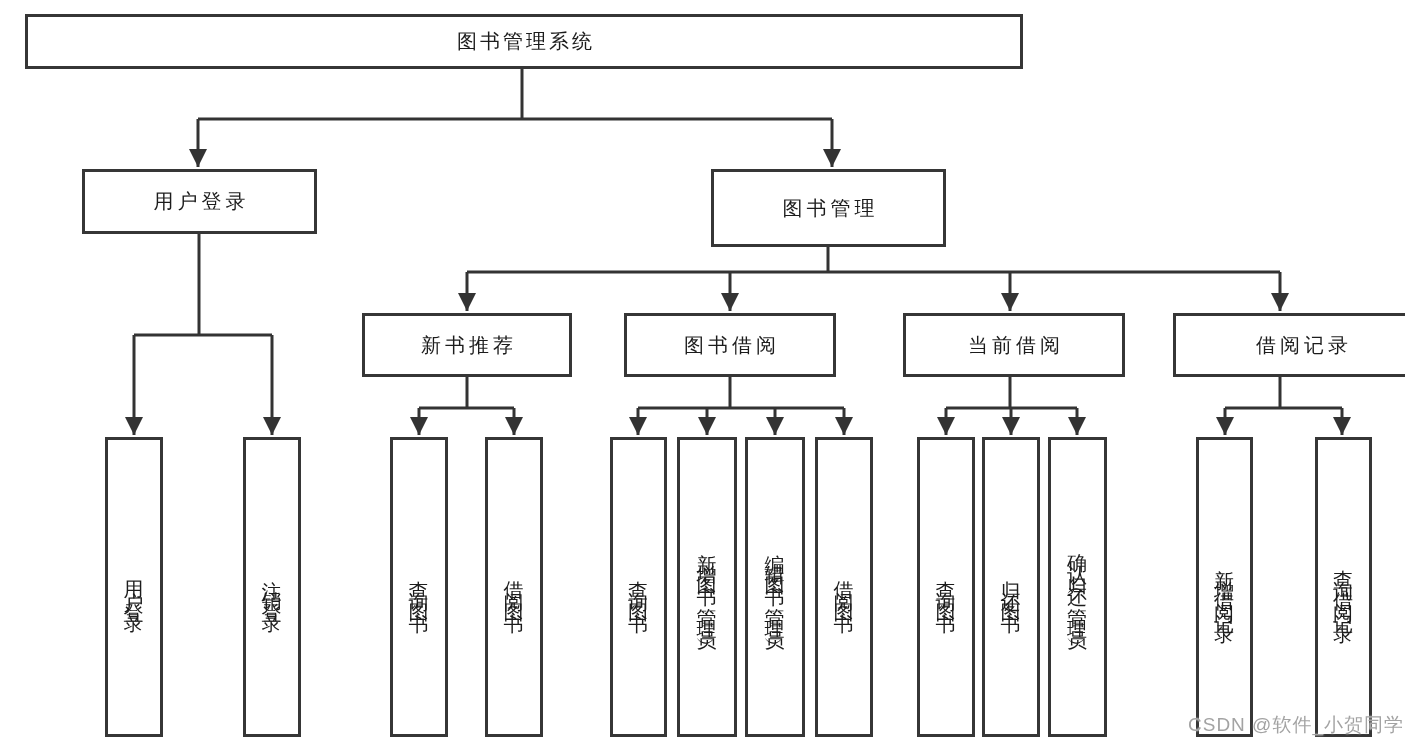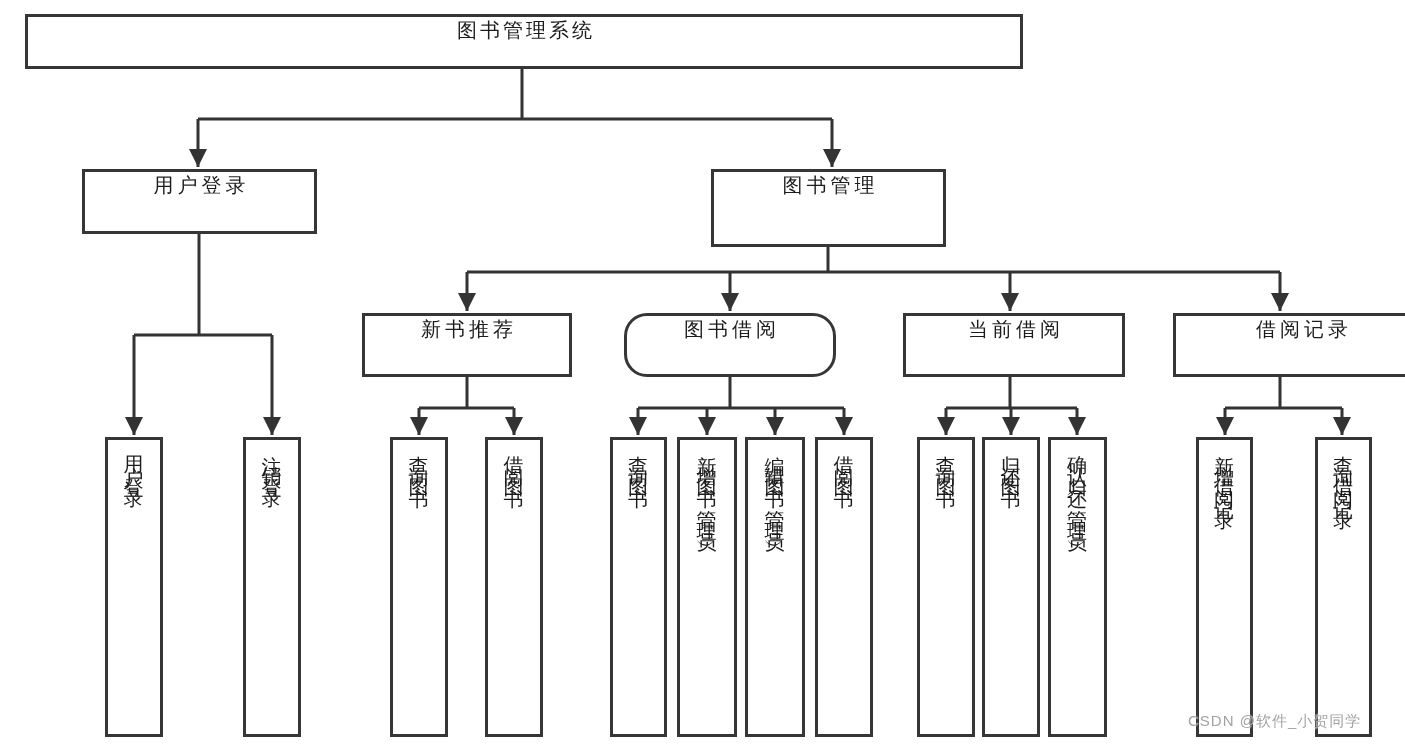--- a/index.html
+++ b/index.html
@@ -28,21 +28,21 @@
     pointer-events: none;
   }
   .connector path { stroke: var(--line); fill: none; }
   .connector marker path { fill: var(--line); stroke: none; }
 
   .node {
     position: absolute;
     background: var(--background);
     border: 3px solid var(--box-border);
     display: flex;
-    align-items: flex-start;
+    align-items: center;
     justify-content: center;
     color: var(--text);
   }
 
   .hlabel {
     font-size: 20px;
     letter-spacing: 4px;
     text-indent: 4px;       
     white-space: nowrap;
     color: var(--text);
@@ -57,21 +57,21 @@
     letter-spacing: 11px;
     line-height: 1;
     white-space: nowrap;
     color: var(--text);
   }
 
   .watermark {
     position: absolute;
     left: 1188px;
     top: 712px;
-    font-size: 15px;
+    font-size: 19px;
     letter-spacing: 1px;
     color: var(--watermark);
     white-space: nowrap;
     z-index: 5;
     text-shadow: 0 0 2px rgba(255,255,255,0.9);
   }
 </style>
 </head>
 <body>
 
@@ -134,21 +134,21 @@
   <div class="node" style="left:82px; top:169px; width:235px; height:65px;">
     <span class="hlabel">用户登录</span>
   </div>
   <div class="node" style="left:711px; top:169px; width:235px; height:78px;">
     <span class="hlabel">图书管理</span>
   </div>
 
   <div class="node" style="left:362px; top:313px; width:210px; height:64px;">
     <span class="hlabel">新书推荐</span>
   </div>
-  <div class="node" style="left:624px; top:313px; width:212px; height:64px;border-radius:23px;">
+  <div class="node" style="left:624px; top:313px; width:212px; height:64px;">
     <span class="hlabel">图书借阅</span>
   </div>
   <div class="node" style="left:903px; top:313px; width:222px; height:64px;">
     <span class="hlabel">当前借阅</span>
   </div>
   <div class="node" style="left:1173px; top:313px; width:258px; height:64px;">
     <span class="hlabel">借阅记录</span>
   </div>
 
   <div class="node leaf" style="left:105px;">

